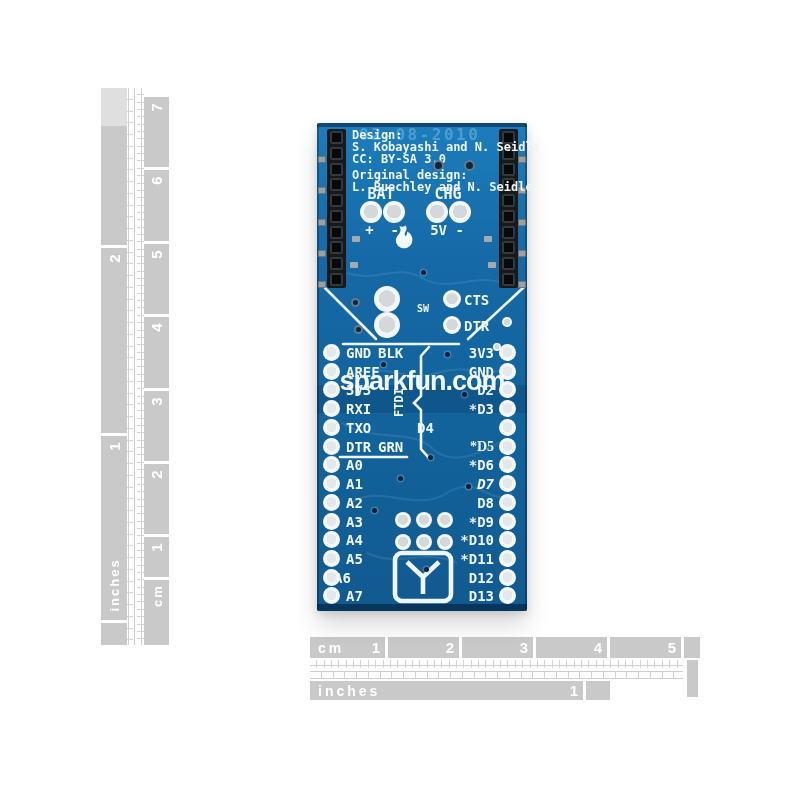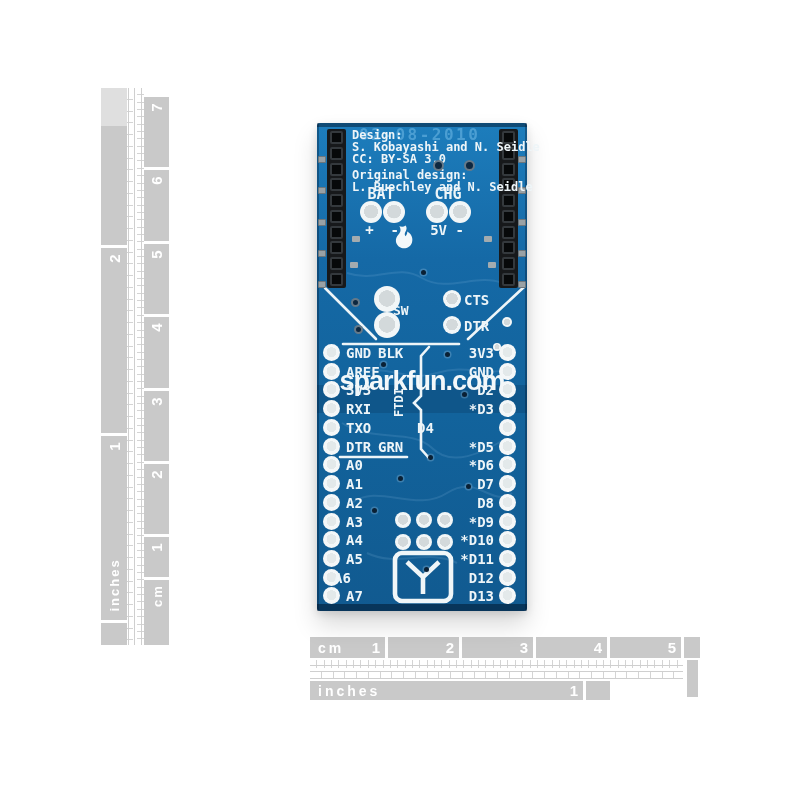--- a/index.html
+++ b/index.html
@@ -233,21 +233,21 @@
     <div class="pad" style="left:66px;top:78px;width:22px;height:22px"></div>
     <div class="pad" style="left:109px;top:78px;width:22px;height:22px"></div>
     <div class="pad" style="left:132px;top:78px;width:22px;height:22px"></div>
     <div class="abs silk sublabel" style="left:40px;top:99px;width:50px;text-align:center">+  -</div>
     <div class="abs silk sublabel" style="left:105px;top:99px;width:50px;text-align:center">5V -</div>
 
     <div class="abs silk" id="brand">sparkfun.com</div>
 
     <div class="pad" style="left:57px;top:163px;width:26px;height:26px"></div>
     <div class="pad" style="left:57px;top:189px;width:26px;height:26px"></div>
-    <div class="abs silk" style="left:76px;top:180px;font-size:13px">SW</div>
+    <div class="abs silk" style="left:100px;top:180px;font-size:10px">SW</div>
     <div class="pad" style="left:126px;top:167px;width:18px;height:18px"></div>
     <div class="pad" style="left:126px;top:193px;width:18px;height:18px"></div>
     <div class="abs silk" style="left:147px;top:169px;font-size:14px">CTS</div>
     <div class="abs silk" style="left:147px;top:195px;font-size:14px">DTR</div>
     <div class="hole" style="left:34px;top:175px;width:5px;height:5px"></div>
     <div class="hole" style="left:37px;top:202px;width:5px;height:5px"></div>
     <div class="pad" style="left:185px;top:194px;width:10px;height:10px"></div>
     <div class="pad" style="left:176px;top:220px;width:8px;height:8px"></div>
 
     <div class="abs silk rot" style="left:68px;top:273px;width:28px;height:14px;font-size:12px;text-align:center">FTDI</div>
@@ -345,29 +345,29 @@
         <div class="pin-row" style="top: 276.19px;">
           <div class="pin-pad" style="left: 182px;"></div>
           <div class="pin-label" style="left: 100px; width: 77px; text-align: right;">*D3</div>
         </div>
         <div class="pin-row" style="top: 294.92px;">
           <div class="pin-pad" style="left: 182px;"></div>
           <div class="pin-label" style="left: 100px; width: 77px; ">D4</div>
         </div>
         <div class="pin-row" style="top: 313.65px;">
           <div class="pin-pad" style="left: 182px;"></div>
-          <div class="pin-label" style="left: 100px; width: 77px; text-align: right;">*D5</div>
+          <div class="pin-label" style="left: 100px; width: 77px; text-align: right; font-family: Liberation Serif, serif;">*D5</div>
         </div>
         <div class="pin-row" style="top: 332.38px;">
           <div class="pin-pad" style="left: 182px;"></div>
           <div class="pin-label" style="left: 100px; width: 77px; text-align: right;">*D6</div>
         </div>
         <div class="pin-row" style="top: 351.11px;">
           <div class="pin-pad" style="left: 182px;"></div>
-          <div class="pin-label" style="left: 100px; width: 77px; text-align: right;">D7</div>
+          <div class="pin-label" style="left: 100px; width: 77px; text-align: right; font-style: italic;">D7</div>
         </div>
         <div class="pin-row" style="top: 369.84px;">
           <div class="pin-pad" style="left: 182px;"></div>
           <div class="pin-label" style="left: 100px; width: 77px; text-align: right;">D8</div>
         </div>
         <div class="pin-row" style="top: 388.57px;">
           <div class="pin-pad" style="left: 182px;"></div>
           <div class="pin-label" style="left: 100px; width: 77px; text-align: right;">*D9</div>
         </div>
         <div class="pin-row" style="top: 407.3px;">

